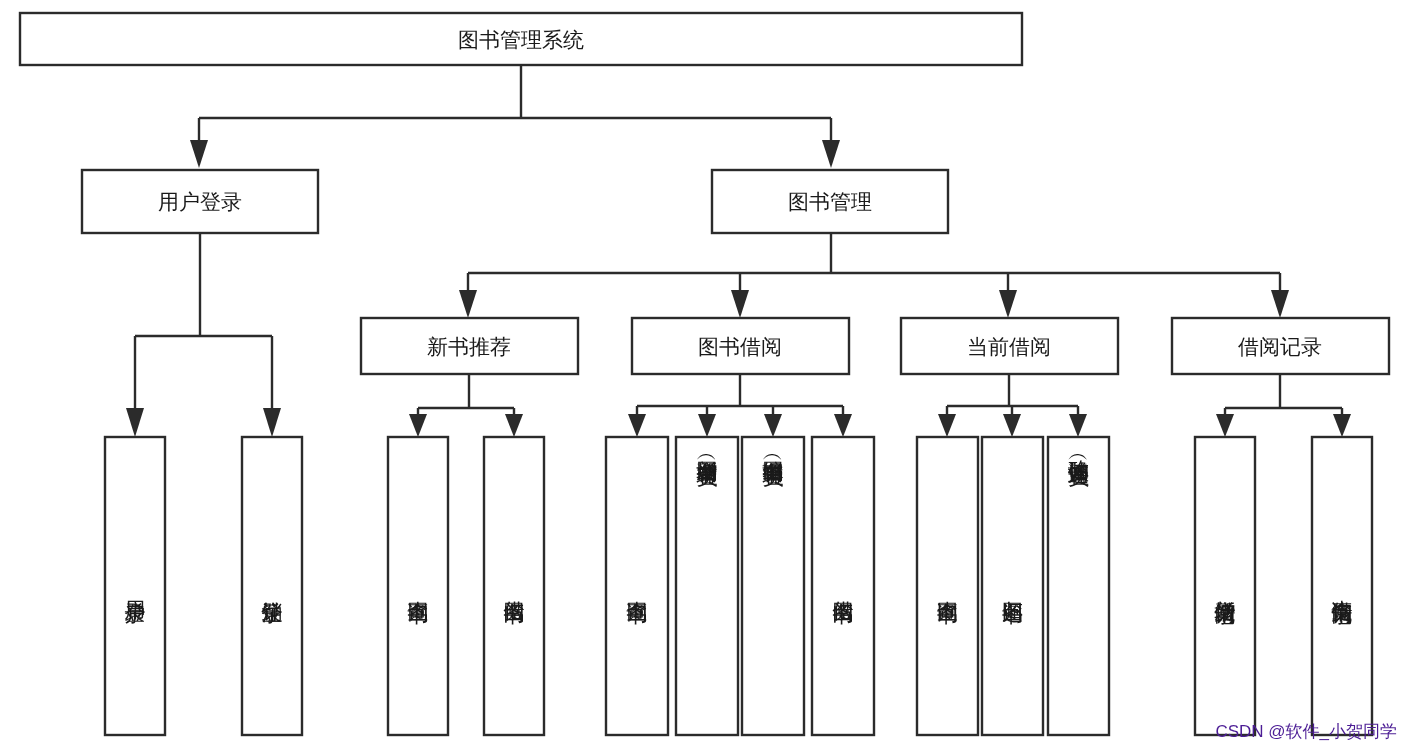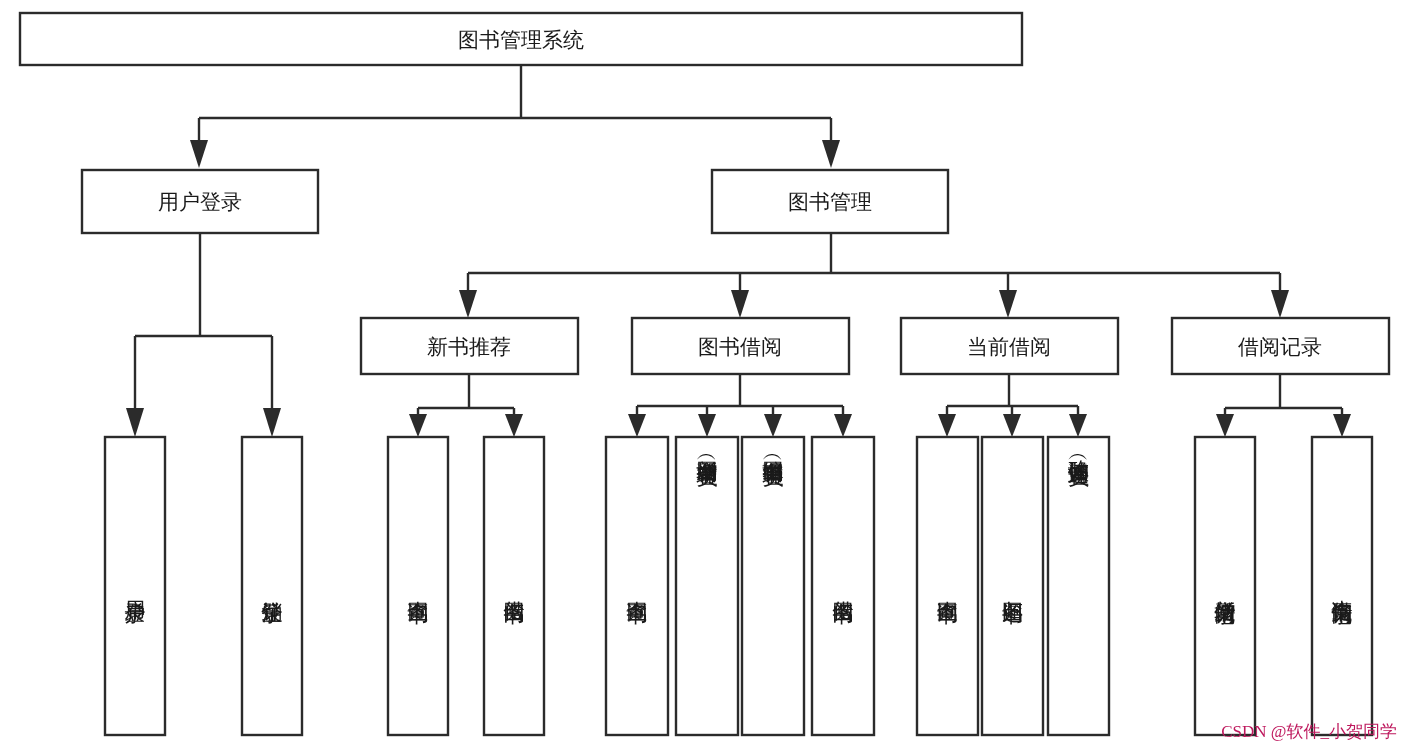--- a/index.html
+++ b/index.html
@@ -76,23 +76,23 @@
     font-size: 21px;
     line-height: 1.05;
     color: #1a1a1a;
     letter-spacing: 1px;
     white-space: nowrap;
   }
   #watermark {
     position: absolute;
     right: 8px;
     bottom: 4px;
-    font-family: Liberation Serif, serif;
+    font-family: Liberation Sans, sans-serif;
     font-size: 17px;
-    color: #be185d;
+    color: #4c1d95;
     white-space: nowrap;
     user-select: none;
   }
 </style>
 </head>
 <body>
 
 <div id="diagram-root">
 
   <svg class="tree" viewBox="0 0 1405 747">

